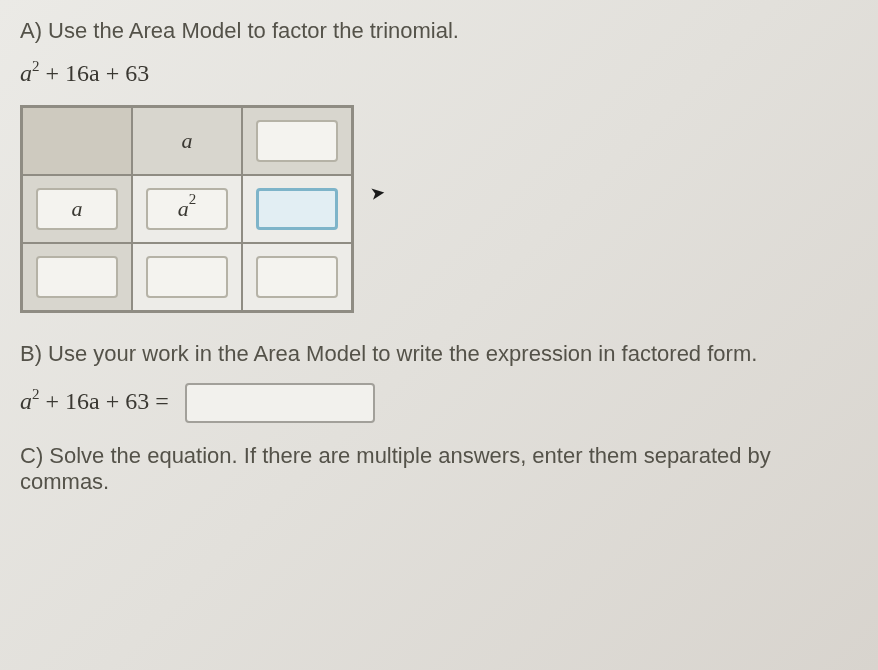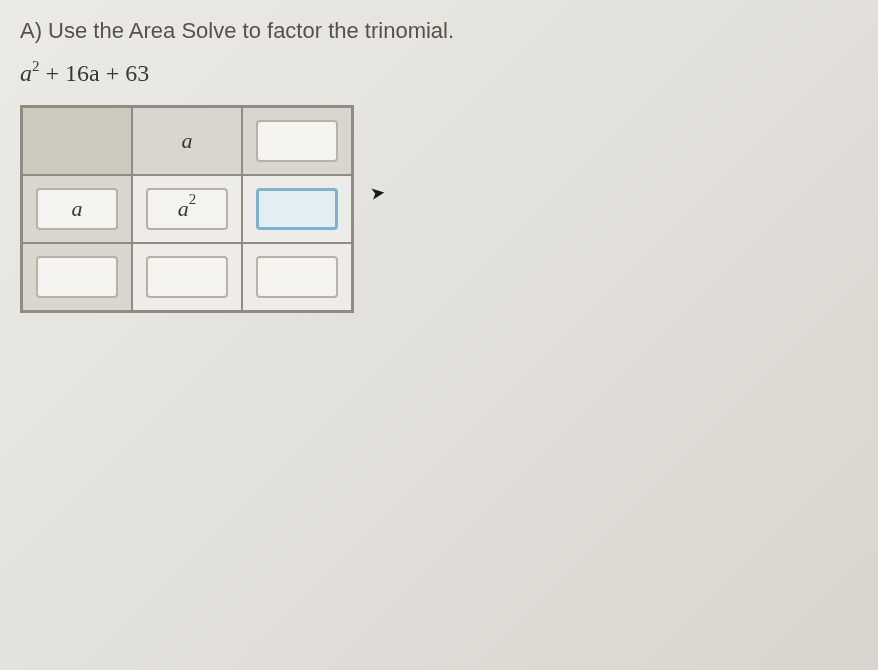--- a/index.html
+++ b/index.html
@@ -84,21 +84,21 @@
     color: #1a1a1a;
     transform: rotate(-8deg);
   }
 </style>
 </head>
 <body>
 
 
 
 
-<div class="prompt">A) Use the Area Solve to factor the trinomial.</div>
+<div class="prompt">A) Use the Area Model to factor the trinomial.</div>
 <div class="expr">
   <span>a</span><span class="sup">2</span><span class="num"> + </span><span><span class="num">16a</span></span><span class="num"> + </span><span class="num">63</span>
 </div>
 
 <div class="area-model">
   <div class="am-row">
     <div class="am-cell am-corner"></div>
     <div class="am-cell am-hdr">a</div>
     <div class="am-cell am-hdr">
       <input class="inbox" style="">
@@ -128,20 +128,25 @@
     <div class="am-cell">
       <input class="inbox" style="">
     </div>
   </div>
 </div>
 
 <span class="cursor">➤</span>
 
 
 <div class="section-b">
+  <div class="prompt">B) Use your work in the Area Model to write the expression in factored form.</div>
+  <div class="expr">
+    <span>a</span><span class="sup">2</span><span class="num"> + </span><span class="num">16a</span><span class="num"> + </span><span class="num">63</span><span class="num"> = </span><input class="long-input" value="" style="">
+  </div>
 </div>
 
 
 <div class="section-c">
+  <div class="prompt">C) Solve the equation. If there are multiple answers, enter them separated by commas.</div>
 </div>
 
 
 
 
 </body></html>

